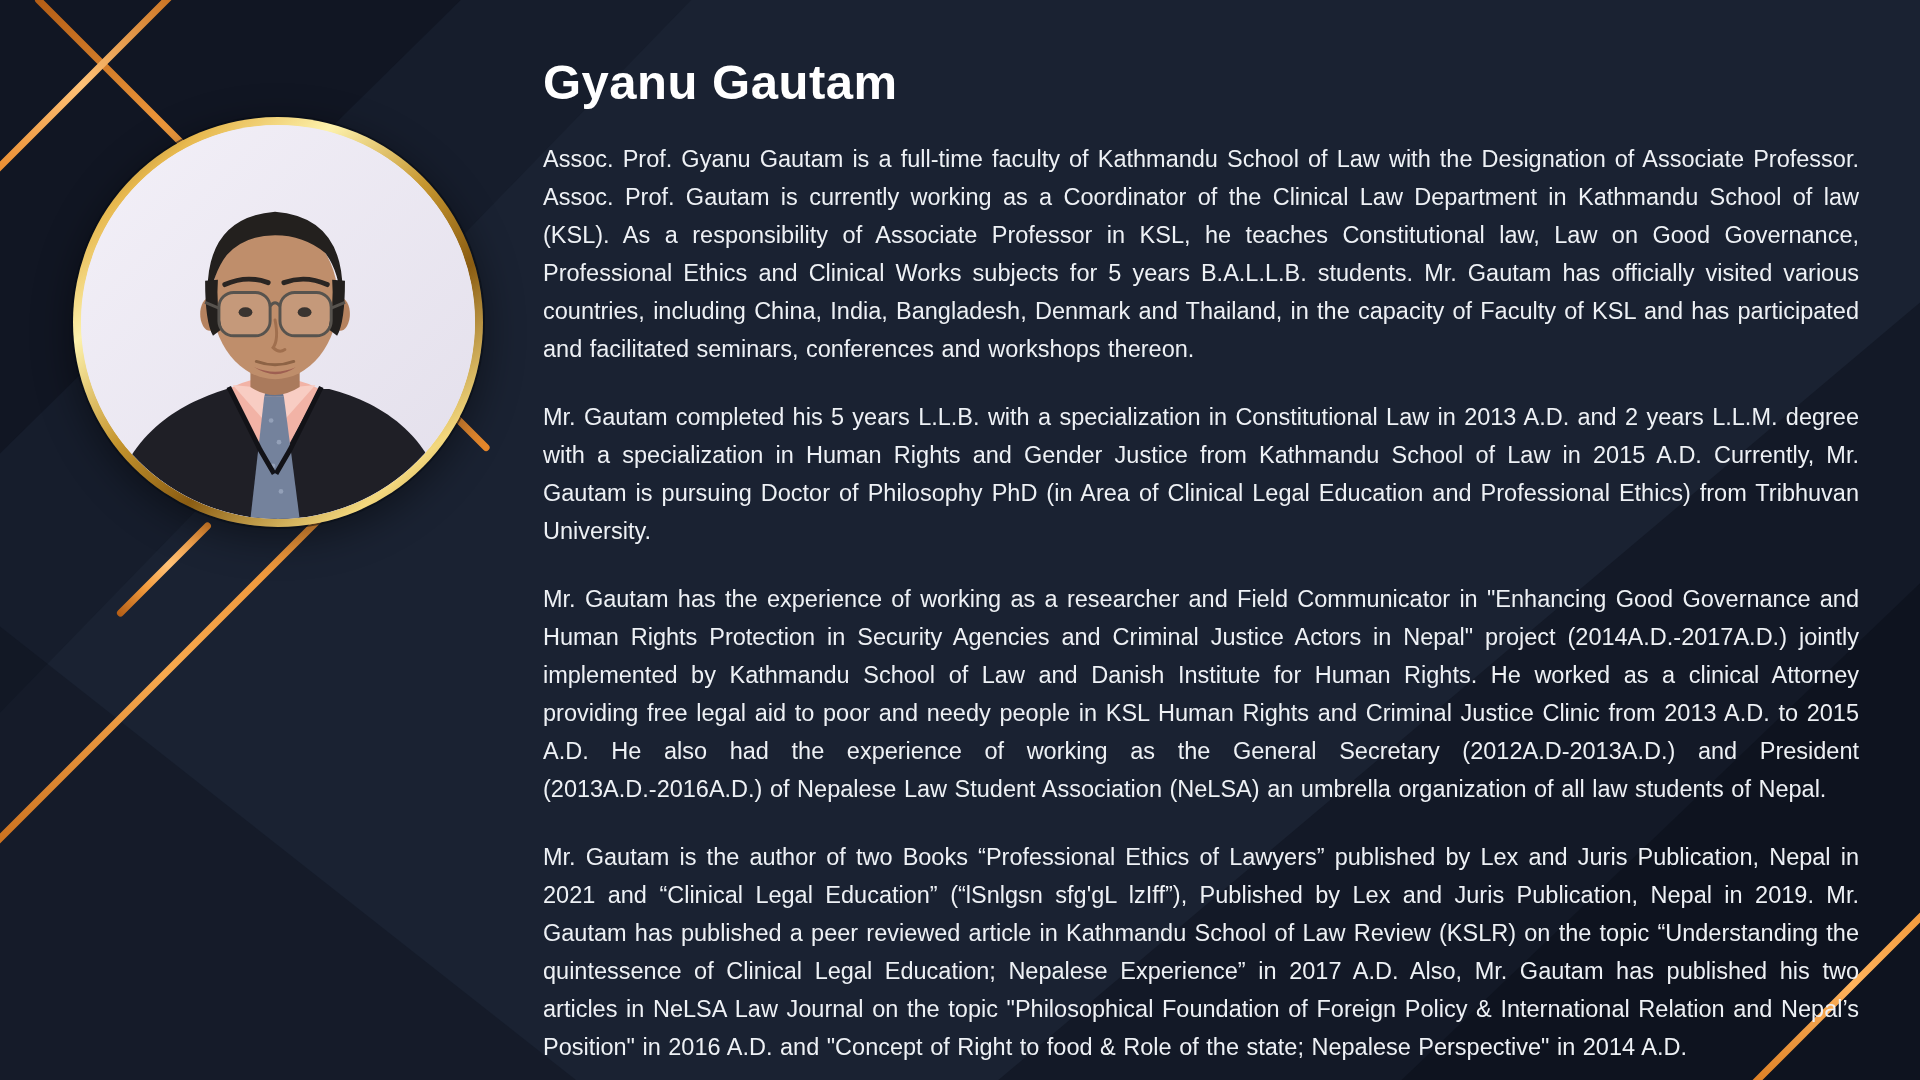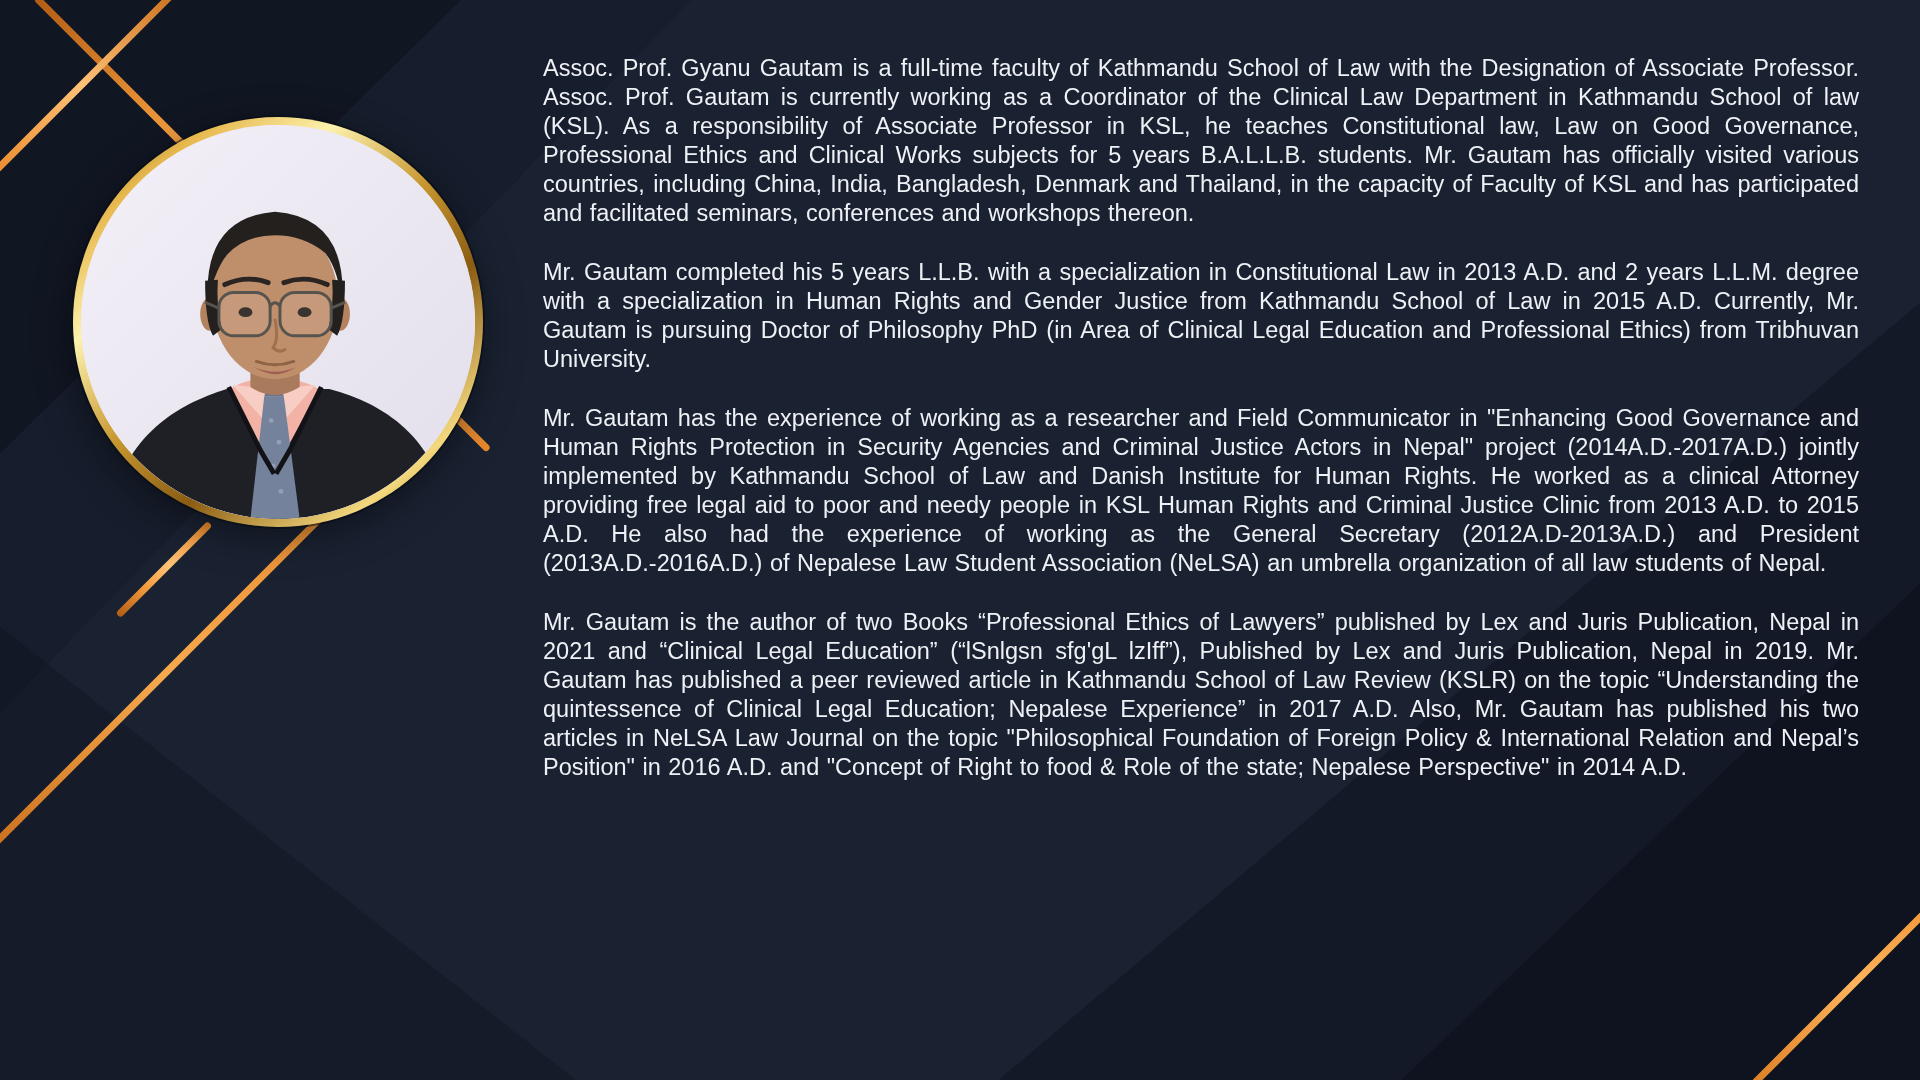--- a/index.html
+++ b/index.html
@@ -73,21 +73,21 @@
     margin: 0 0 30px 0;
     font-size: 49px;
     line-height: 56px;
     font-weight: bold;
     letter-spacing: .5px;
     color: #ffffff;
   }
   .content p {
     margin: 0 0 30px 0;
     font-size: 23.5px;
-    line-height: 29px;
+    line-height: 38px;
     text-align: justify;
     word-spacing: 1px;
     color: #eef1f5;
   }
 </style>
 </head>
 <body>
 
 <div class="stage">
 
@@ -162,19 +162,20 @@
           <path d="M197,198 q4,20 -2,28 q6,6 12,2" stroke="#a06f4e" stroke-width="3" fill="none" stroke-linecap="round"></path>
 
           <path d="M176,246 q21,9 42,0 q-20,14 -42,0 Z" fill="#9e5f51"></path>
           <path d="M178,240 q19,7 38,0" stroke="#8d6345" stroke-width="3" fill="none" stroke-linecap="round"></path>
         </g>
       </svg>
     </div>
   </div>
 
   <main class="content">
+    <h1>Gyanu Gautam</h1>
     <p>Assoc. Prof.  Gyanu Gautam is a full-time faculty of Kathmandu School of Law with the Designation of Associate Professor. Assoc. Prof. Gautam is currently working as a Coordinator of the Clinical Law Department in Kathmandu School of law (KSL). As a responsibility of Associate Professor in KSL, he teaches Constitutional law, Law on Good Governance, Professional Ethics and Clinical Works subjects for 5 years B.A.L.L.B. students. Mr. Gautam has officially visited various countries, including China, India, Bangladesh, Denmark and Thailand, in the capacity of Faculty of KSL and has participated and facilitated seminars, conferences and workshops thereon.</p>
     <p>Mr. Gautam completed his 5 years L.L.B. with a specialization in Constitutional Law in 2013 A.D. and 2 years L.L.M. degree with a specialization in Human Rights and Gender Justice from Kathmandu School of Law in 2015 A.D. Currently, Mr. Gautam is pursuing Doctor of Philosophy PhD (in Area of Clinical Legal Education and Professional Ethics) from Tribhuvan University.</p>
     <p>Mr. Gautam has the experience of working as a researcher and Field Communicator in "Enhancing Good Governance and Human Rights Protection in Security Agencies and Criminal Justice Actors in Nepal" project (2014A.D.-2017A.D.) jointly implemented by Kathmandu School of Law and Danish Institute for Human Rights. He worked as a clinical Attorney providing free legal aid to poor and needy people in KSL Human Rights and Criminal Justice Clinic from 2013 A.D. to 2015 A.D. He also had the experience of working as the General Secretary (2012A.D-2013A.D.) and President (2013A.D.-2016A.D.) of Nepalese Law Student Association (NeLSA) an umbrella organization of all law students of Nepal.</p>
     <p>Mr. Gautam is the author of two Books “Professional Ethics of Lawyers” published by Lex and Juris Publication, Nepal in 2021 and “Clinical Legal Education” (“lSnlgsn sfg'gL lzIff”), Published by Lex and Juris Publication, Nepal in 2019. Mr. Gautam has published a peer reviewed article in Kathmandu School of Law Review (KSLR) on the topic “Understanding the quintessence of Clinical Legal Education; Nepalese Experience” in 2017 A.D. Also, Mr. Gautam has published his two articles in NeLSA Law Journal on the topic "Philosophical Foundation of Foreign Policy &amp; International Relation and Nepal’s Position" in 2016 A.D. and "Concept of Right to food &amp; Role of the state; Nepalese Perspective" in 2014 A.D.</p>
   </main>
 
 </div>
 
 </body></html>

